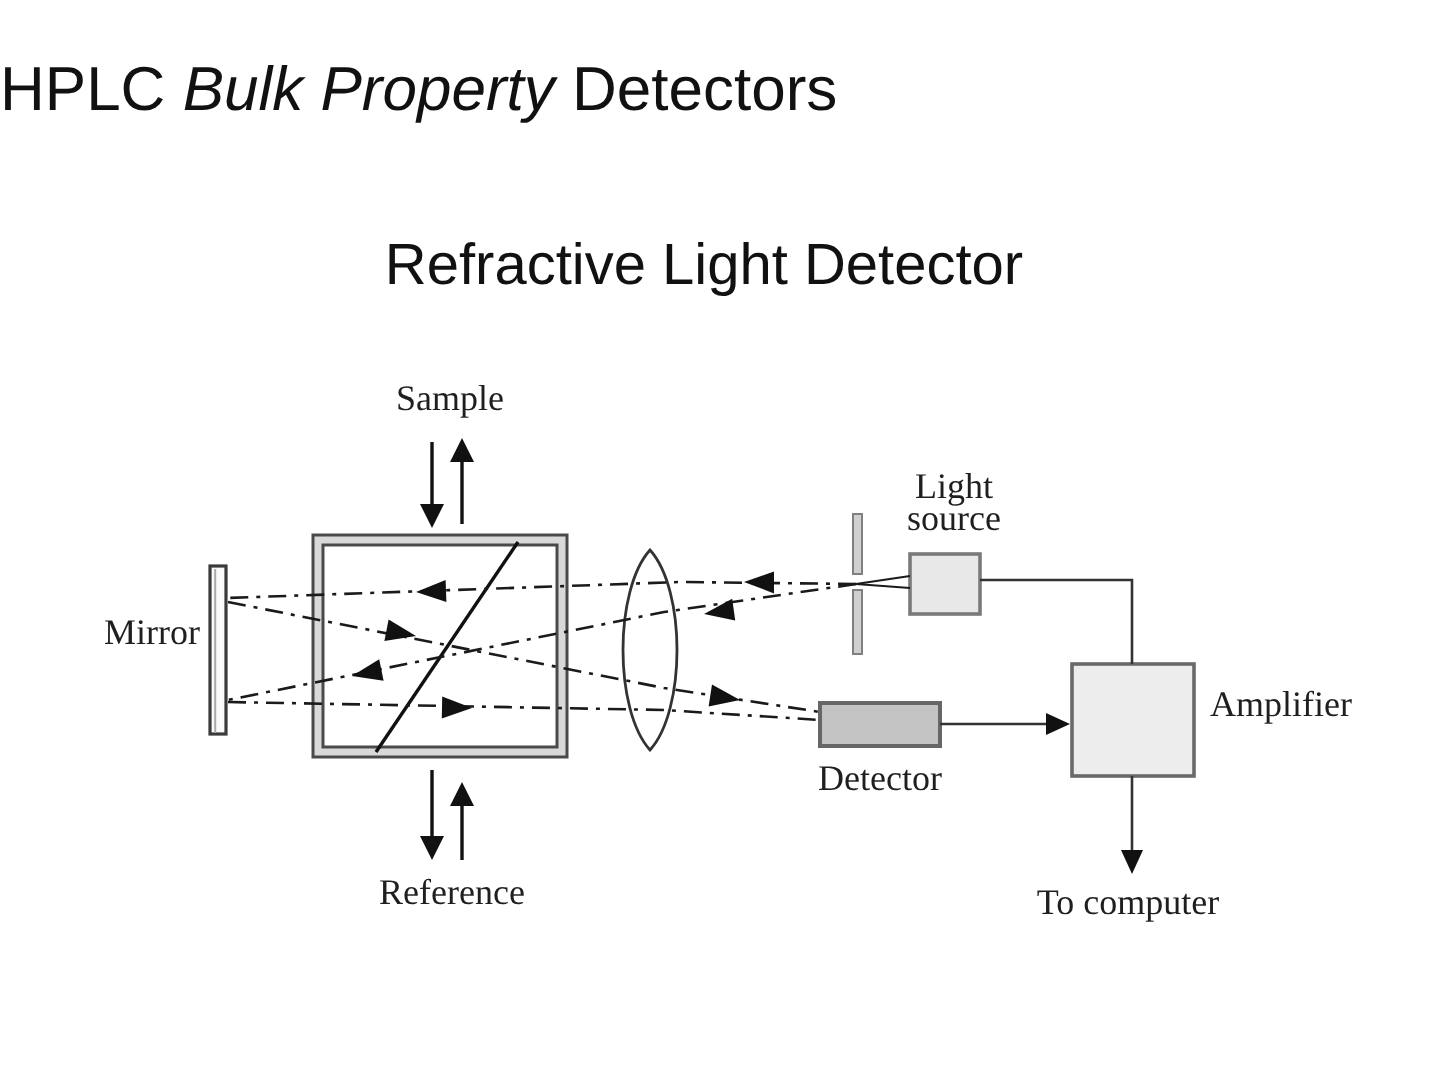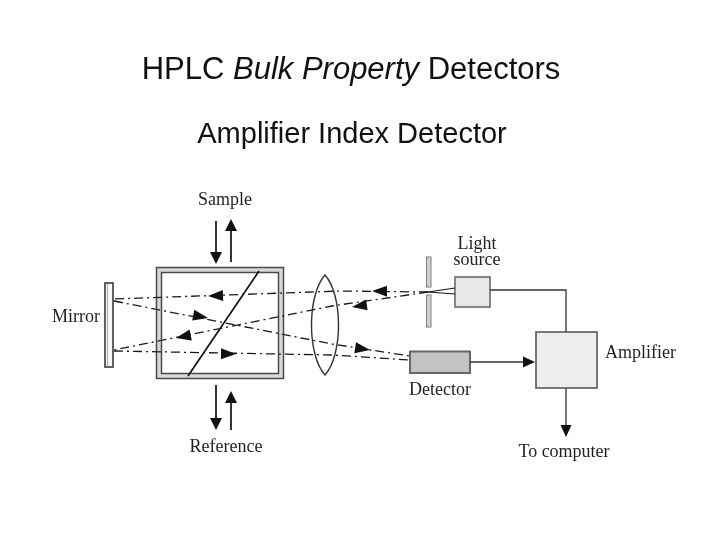--- a/index.html
+++ b/index.html
@@ -1,21 +1,21 @@
 <!DOCTYPE html>
 <html><head>
 <meta charset="utf-8">
 <style>
   html,body{margin:0;padding:0;}
   body{
     width:720px;height:540px;background:#ffffff;position:relative;
     font-family:"Liberation Sans", sans-serif;overflow:hidden;
   }
   .title-wrap{
-    position:absolute;top:52px;left:0;width:702px;text-align:center;
+    position:absolute;top:28px;left:0;width:702px;
     font-size:31px;color:#111;letter-spacing:0;line-height:1.1;
   }
   .title-wrap .em{font-style:italic;}
   .subtitle{
     position:absolute;top:118px;left:0;width:704px;text-align:center;
     font-size:29px;color:#111;line-height:1.1;
   }
   svg{position:absolute;left:0;top:0;}
   .lbl{
     font-family:"Liberation Serif", serif;font-size:18px;fill:#1f1f1f;
@@ -25,21 +25,21 @@
   .stub{stroke:#1a1a1a;stroke-width:1.1;fill:none;}
   .wire{stroke:#333;stroke-width:1.3;fill:none;}
   .ah{fill:#111;stroke:none;}
   .flowline{stroke:#111;stroke-width:1.7;}
 </style>
 </head>
 <body>
 
 <div class="title-wrap"><span>HPLC </span><span class="em">Bulk Property</span><span> Detectors</span></div>
 
-<div class="subtitle">Amplifier Index Detector</div>
+<div class="subtitle">Refractive Light Detector</div>
 
 <svg width="720" height="540" viewBox="0 0 720 540">
 
   <rect x="156.5" y="267.5" width="127" height="111" fill="#d9d9d9" stroke="#4a4a4a" stroke-width="1.5"></rect>
   <rect x="161.5" y="272.5" width="117" height="101" fill="#ffffff" stroke="#4a4a4a" stroke-width="1.5"></rect>
   <line x1="188" y1="376" x2="259" y2="271" class="flowline" stroke-width="2.6"></line>
 
   <rect x="105" y="283" width="8" height="84" fill="#fafafa" stroke="#3a3a3a" stroke-width="1.6"></rect>
   <line x1="107.6" y1="284.5" x2="107.6" y2="366.5" stroke="#aaaaaa" stroke-width="1"></line>
 

